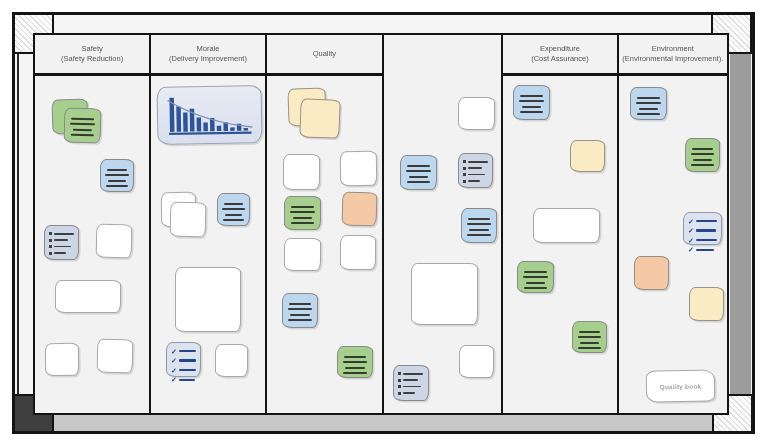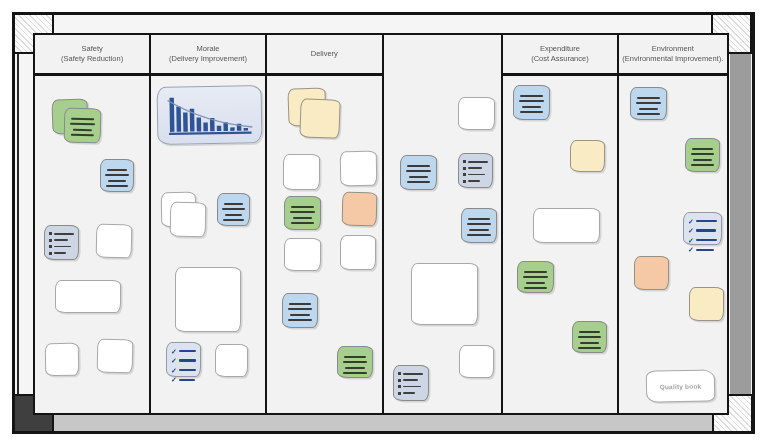--- a/index.html
+++ b/index.html
@@ -81,21 +81,21 @@
       </div>
       <div class="column">
         <div class="col-header">
           <div>Morale</div>
           <div>(Delivery Improvement)</div>
         </div>
         <div class="col-body"></div>
       </div>
       <div class="column">
         <div class="col-header">
-          <div>Delivery</div>
+          <div>Quality</div>
         </div>
         <div class="col-body"></div>
       </div>
       <div class="column">
         <div class="col-body"></div>
       </div>
       <div class="column">
         <div class="col-header">
           <div>Expenditure</div>
           <div>(Cost Assurance)</div>

